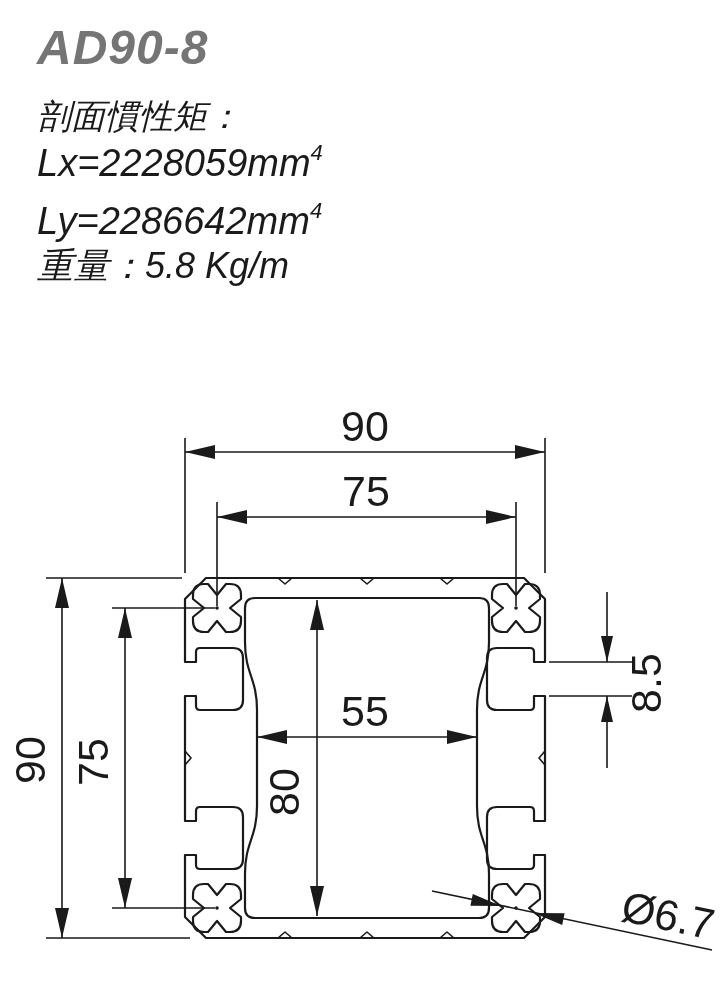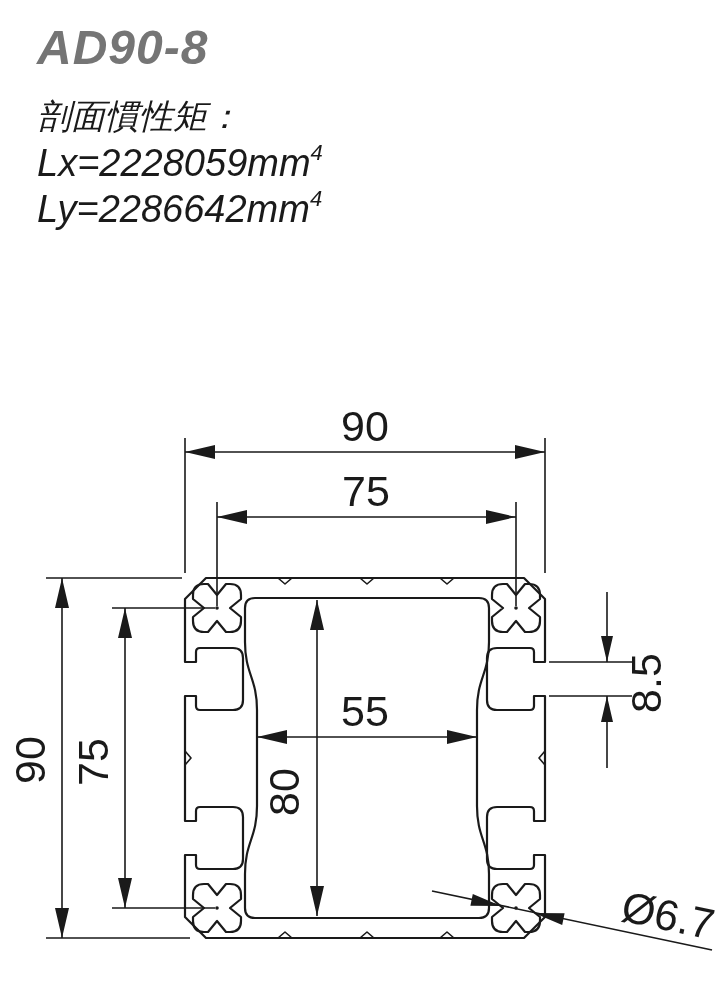--- a/index.html
+++ b/index.html
@@ -10,35 +10,36 @@
     color: #1a1a1a;
   }
   .spec-panel { position: absolute; left: 0; top: 0; width: 711px; height: 380px; font-style: italic; }
   .spec-line { position: absolute; left: 37px; white-space: nowrap; }
   .title-line { top: 20px; font-size: 48px; font-weight: bold; letter-spacing: 1px; color: #757575; }
   .cjk-line   { font-size: 34px; }
   .lat-line   { font-size: 38px; }
   .mix-line   { font-size: 36px; }
   .l2 { top: 78px; margin-top: 16px; }
   .l3 { top: 140px; }
-  .l4 { top: 186px; }
+  .l4 { top: 198px; }
   .l5 { top: 242px; }
   .l6 { top: 296px; }
   .sup { font-size: 22px; vertical-align: 16px; }
   .drawing-svg { position: absolute; left: 0; top: 0; }
   .dim-text { font-size: 43px; fill: #1a1a1a; }
 </style>
 </head>
 <body>
 
 <div class="spec-panel">
   <div class="spec-line title-line" style="color: rgb(117, 117, 117);">AD90-8</div>
   <div class="spec-line cjk-line l2">剖面慣性矩：</div>
   <div class="spec-line lat-line l3"><span>Lx=2228059mm</span><span class="sup">4</span></div>
   <div class="spec-line lat-line l4"><span>Ly=2286642mm</span><span class="sup">4</span></div>
+  <div class="spec-line mix-line l5"><span>重量：</span><span>5.8 Kg/m</span></div>
 </div>
 
 <svg class="drawing-svg" width="723" height="989" viewBox="0 0 723 989" xmlns="http://www.w3.org/2000/svg">
   <defs>
     <path id="boss" d="M -24,-13 Q -24,-24 -13,-24 L -9,-24 L 0,-13 L 9,-24 L 13,-24 Q 24,-24 24,-13 L 24,-9 L 13,0 L 24,9 L 24,13 Q 24,24 13,24 L 9,24 L 0,13 L -9,24 L -13,24 Q -24,24 -24,13 L -24,9 L -13,0 L -24,-9 Z"></path>
   </defs>
 
   <g fill="none" stroke="#1a1a1a" stroke-width="2.2" stroke-linejoin="round">
     <path d="M 206,578 L 524,578 L 545,599 L 545,662
       L 534,662 L 534,652 Q 534,648 530,648 L 497,648 Q 487,648 487,658 L 487,700 Q 487,710 497,710 L 530,710 Q 534,710 534,706 L 534,696 L 545,696

